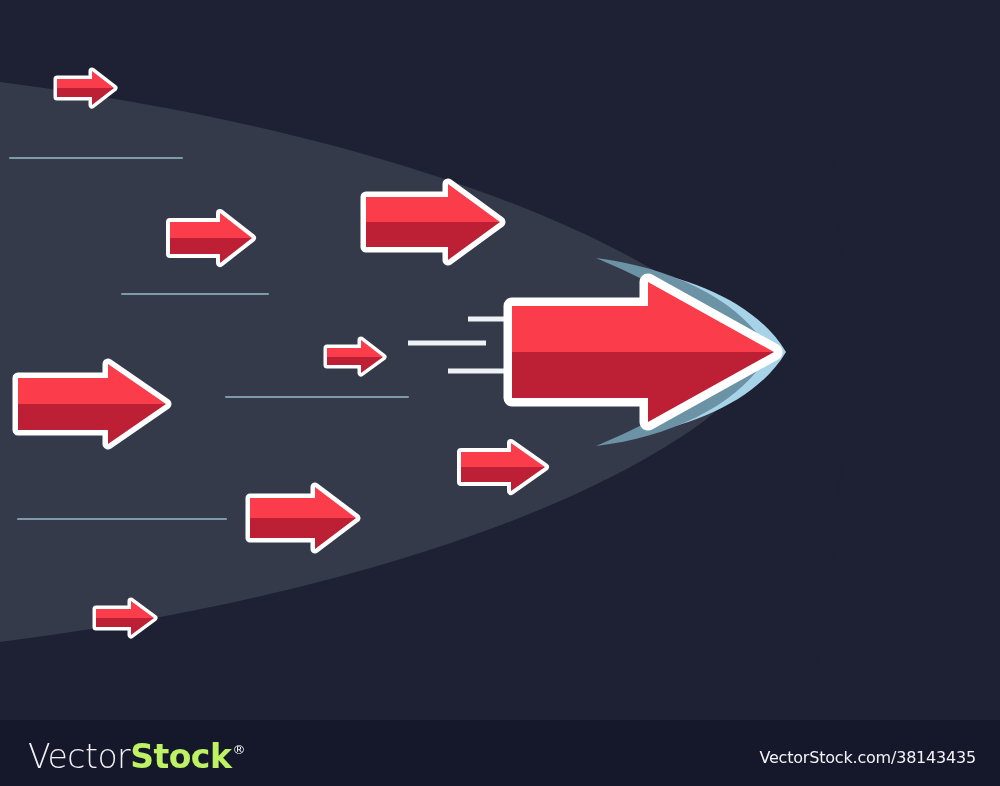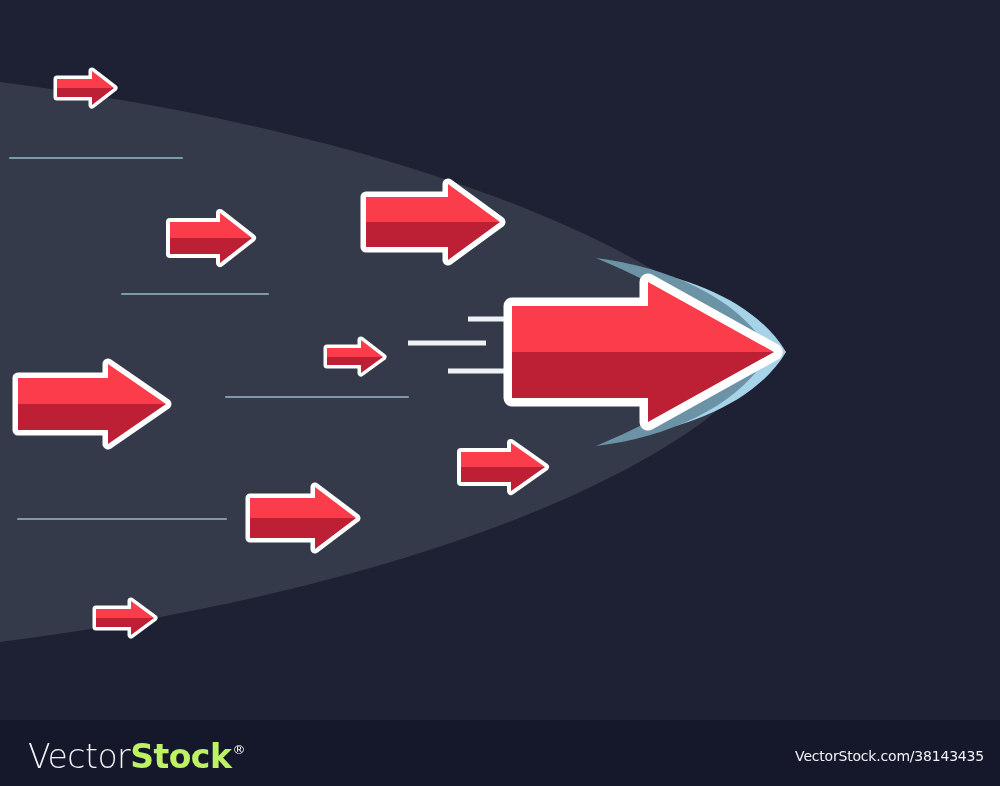--- a/index.html
+++ b/index.html
@@ -69,24 +69,24 @@
     font-weight: 400;
     font-family: "DejaVu Sans", sans-serif;
     color: #ffffff;
     position: relative;
     top: -14px;
     left: 1px;
   }
 
   #site-url {
     position: absolute;
-    right: 16px;
+    right: 24px;
     top: 28px;
     font-family: "DejaVu Sans", sans-serif;
-    font-size: 14px;
+    font-size: 16px;
     font-weight: 400;
     color: #f2f3f7;
     letter-spacing: -0.2px;
     white-space: nowrap;
   }
 </style>
 </head>
 <body>
 
 <div id="stage">

